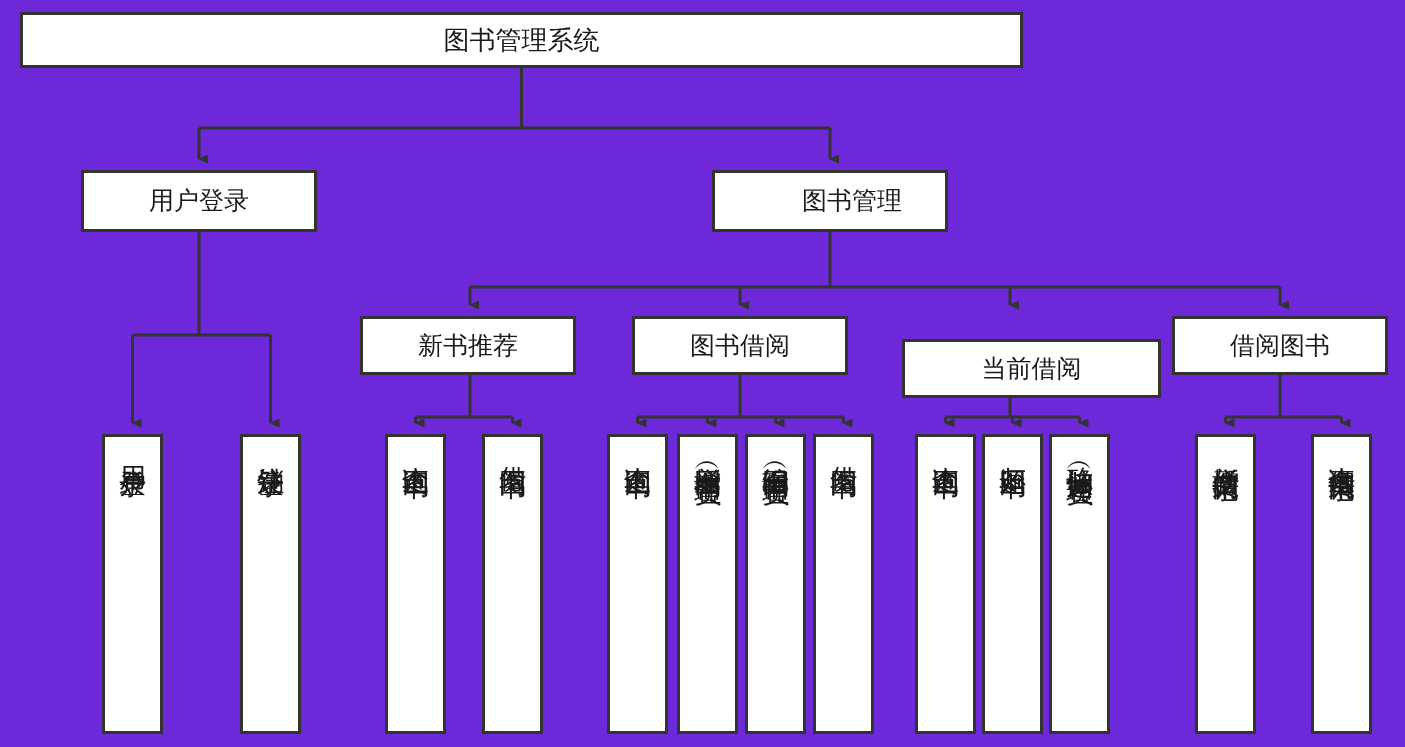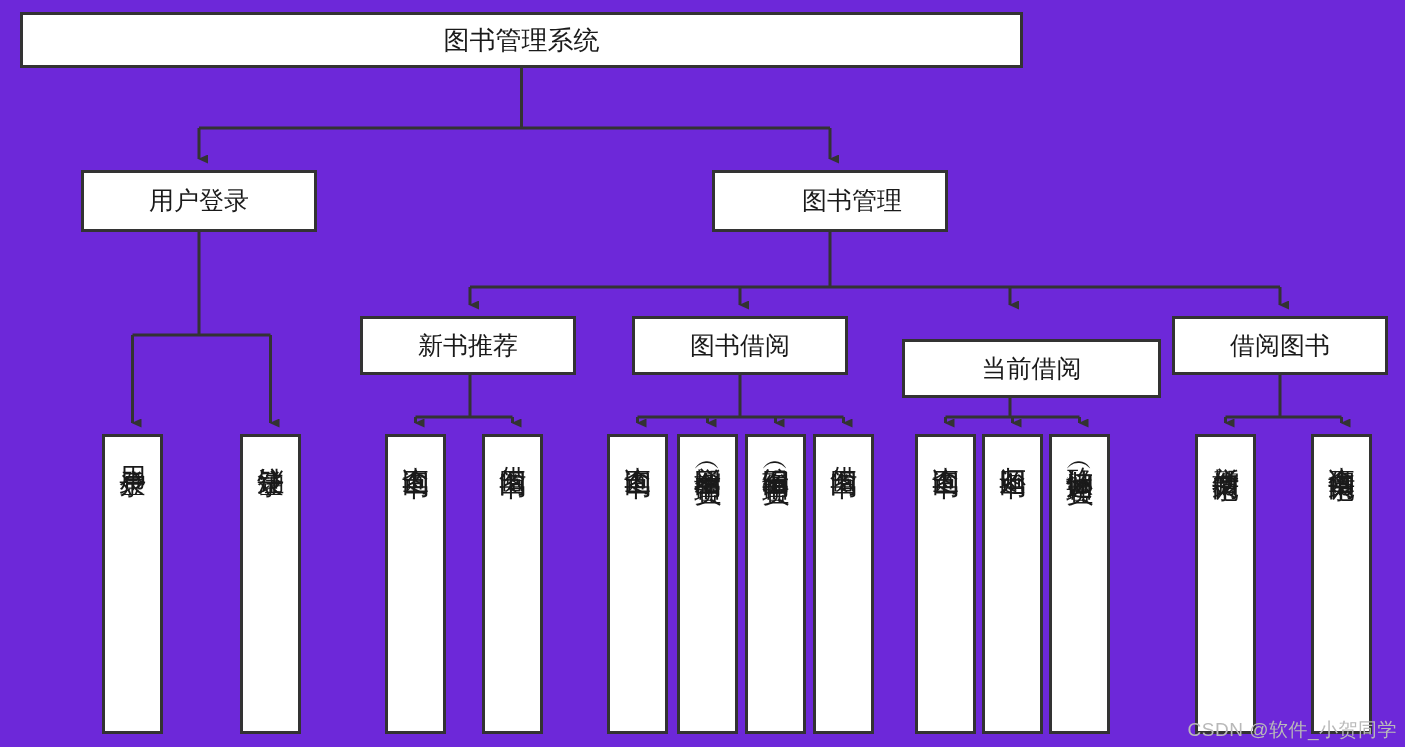--- a/index.html
+++ b/index.html
@@ -165,14 +165,13 @@
         <span class="label">确认归还（管理员）</span>
       </div>
       <div class="node vertical" style="left: 1195px; top: 434px; width: 61px; height: 300px;">
         <span class="label">新增借阅记录</span>
       </div>
       <div class="node vertical" style="left: 1311px; top: 434px; width: 61px; height: 300px;">
         <span class="label">查询借阅记录</span>
       </div>
     </div>
 
-  <div class="watermark">CSDN @软件_小贺同学</div>
 </div>
 
 </body></html>

